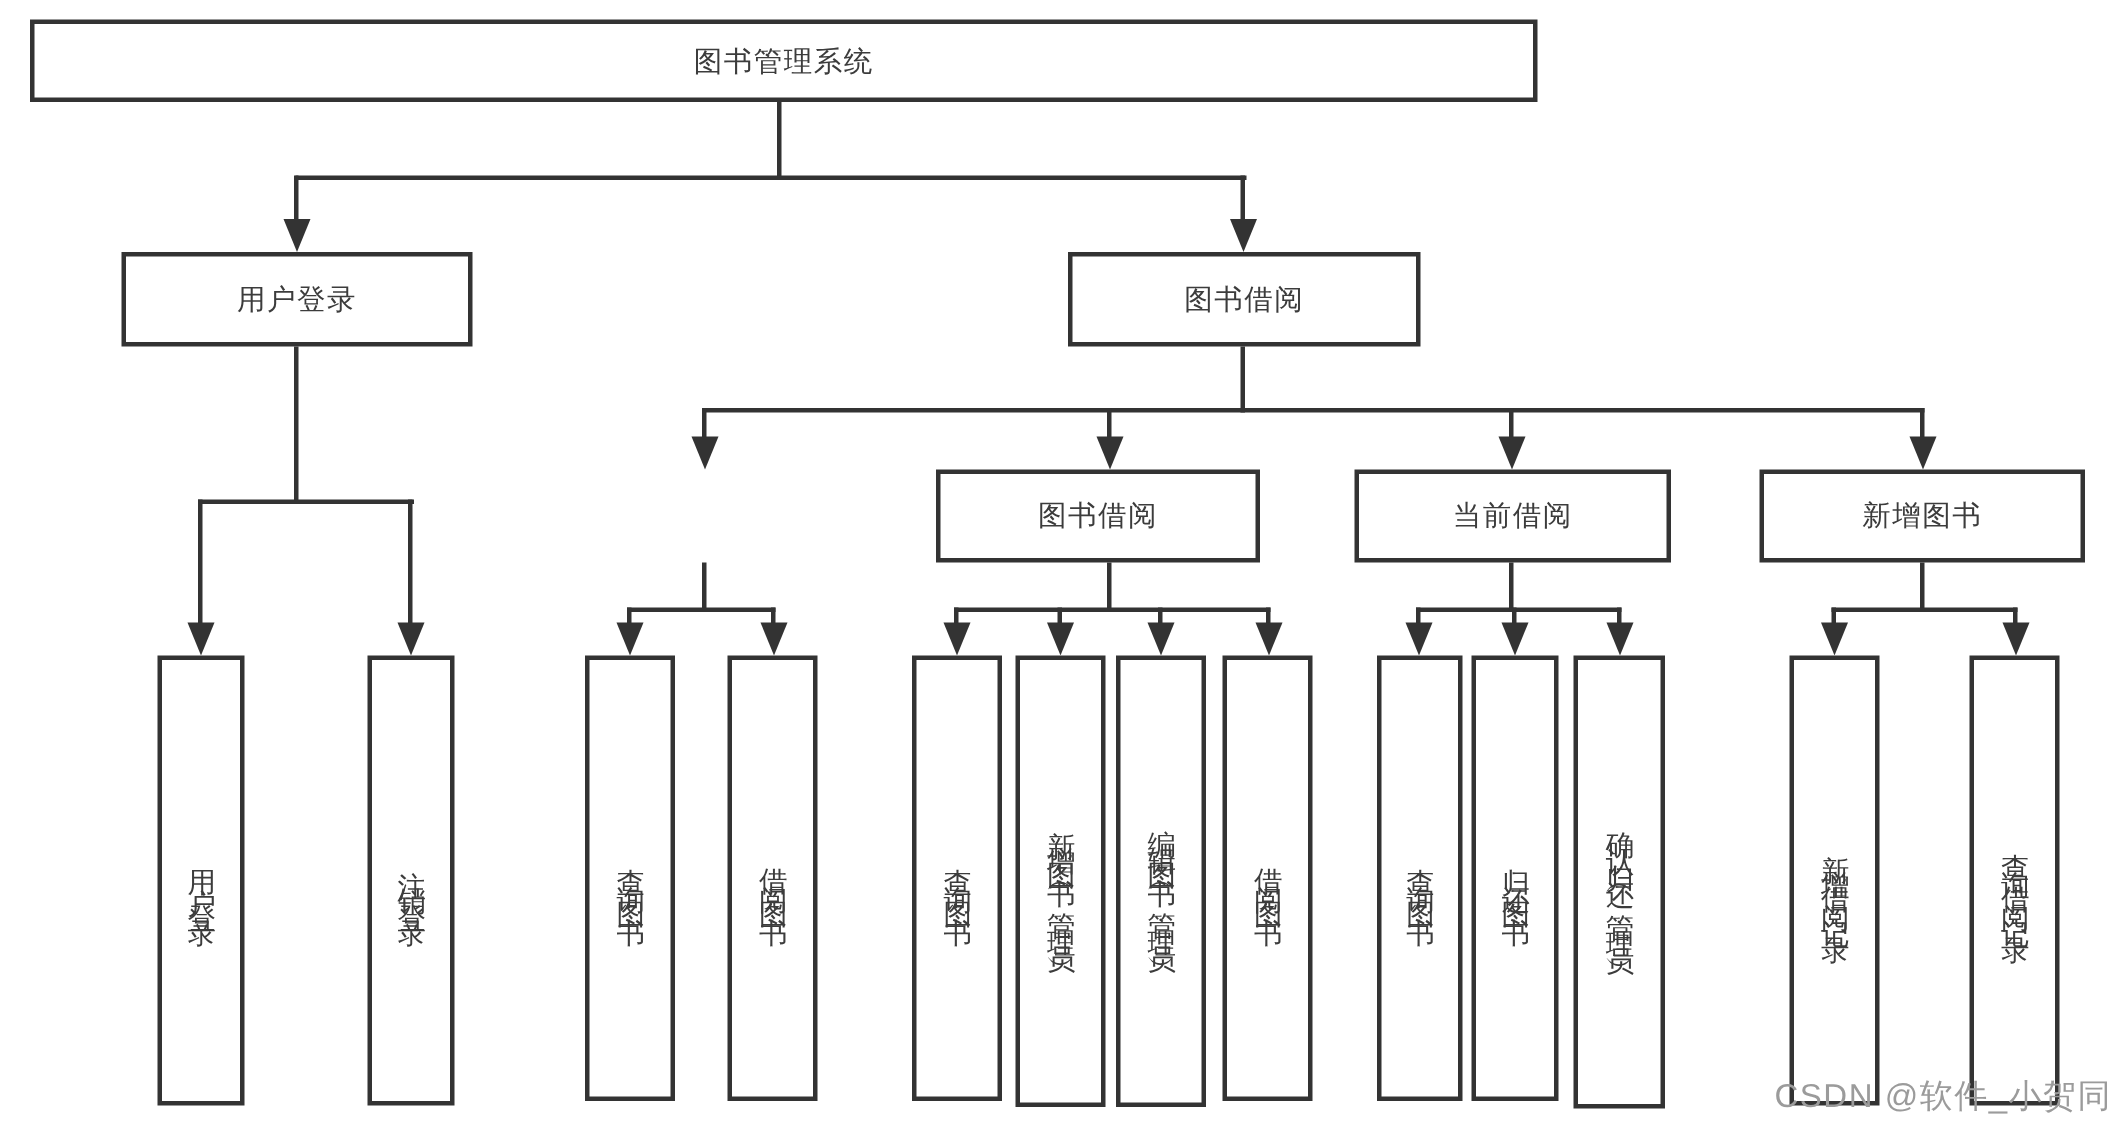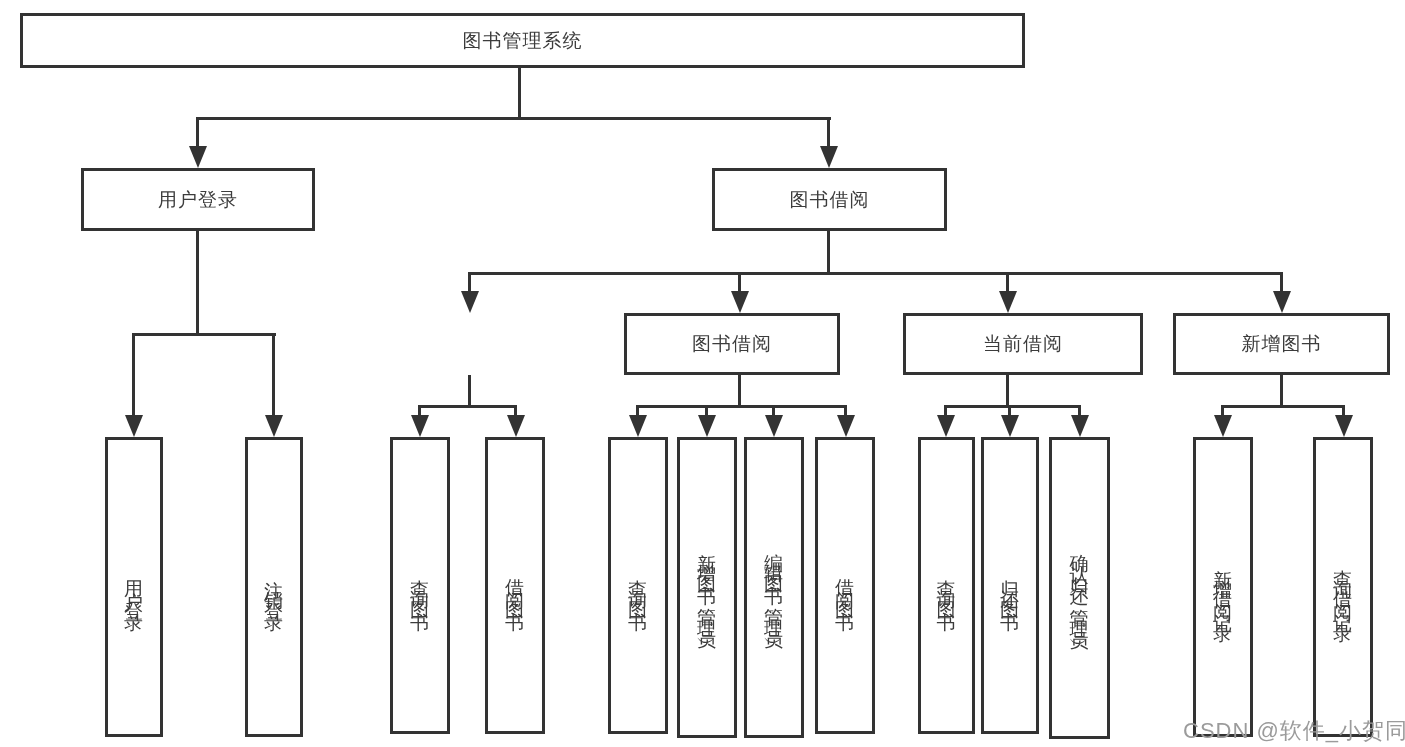--- a/index.html
+++ b/index.html
@@ -107,21 +107,21 @@
   <div class="vline" style="left:738px;top:272px;height:22px"></div>
   <div class="arrow" style="left:731px;top:291px"></div>
   <div class="vline" style="left:1006px;top:272px;height:22px"></div>
   <div class="arrow" style="left:999px;top:291px"></div>
   <div class="vline" style="left:1280px;top:272px;height:22px"></div>
   <div class="arrow" style="left:1273px;top:291px"></div>
 
   <div class="box hbox" style="left:624px;top:313px;width:216px;height:62px">
     <span class="lbl">图书借阅</span>
   </div>
-  <div class="box hbox" style="left:903px;top:313px;width:240px;height:62px">
+  <div class="box hbox" style="left:903px;top:313px;width:211px;height:62px">
     <span class="lbl">当前借阅</span>
   </div>
   <div class="box hbox" style="left:1173px;top:313px;width:217px;height:62px">
     <span class="lbl">新增图书</span>
   </div>
 
   <div class="vline" style="left:468px;top:375px;height:33px"></div>
   <div class="hline" style="left:418px;top:405px;width:99px"></div>
   <div class="vline" style="left:418px;top:405px;height:12px"></div>
   <div class="arrow" style="left:411px;top:415px"></div>

